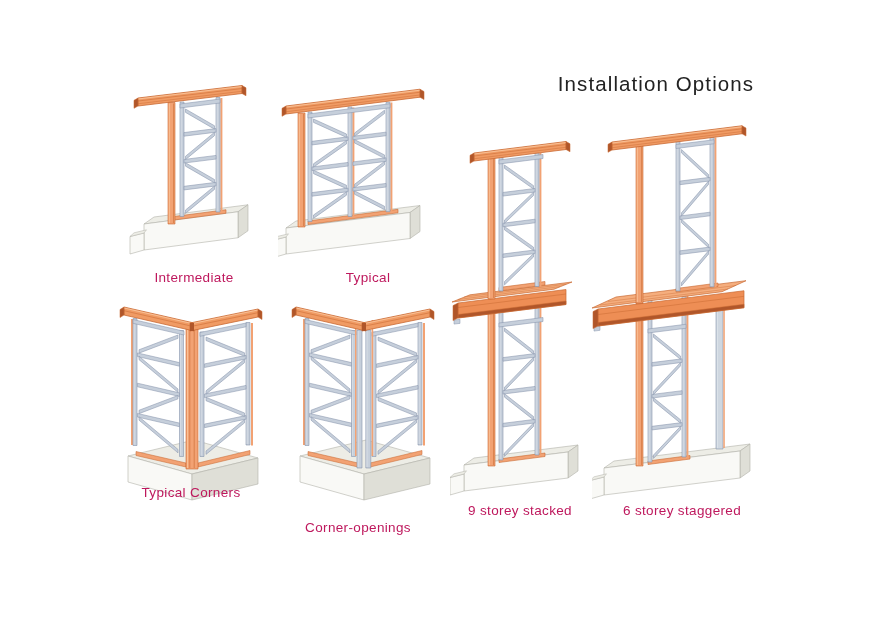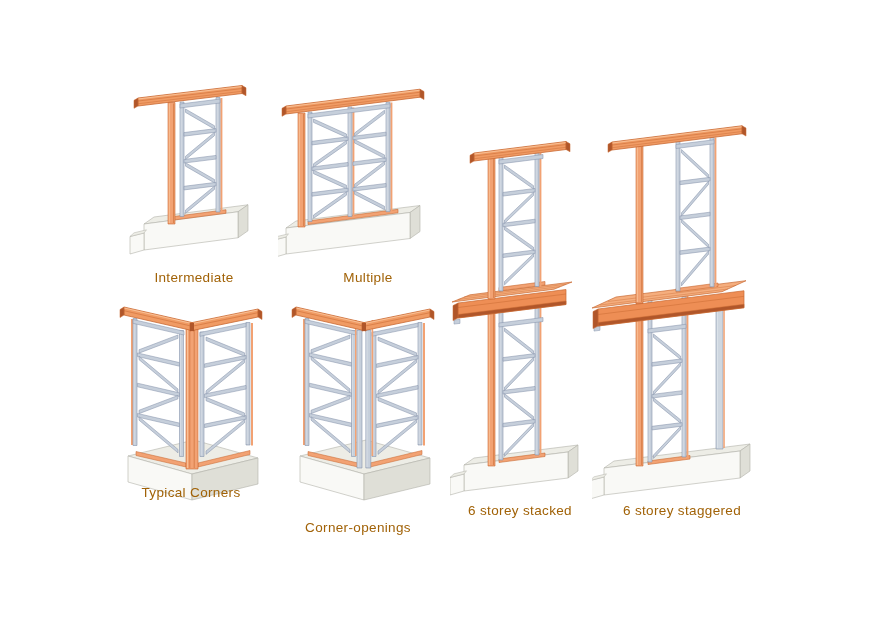--- a/index.html
+++ b/index.html
@@ -1,28 +1,29 @@
 <!DOCTYPE html>
 <html><head>
 <meta charset="utf-8">
 <style>
   html,body{margin:0;padding:0;background:#fff;}
   .canvas{position:relative;width:876px;height:620px;background:#FFFFFF;overflow:hidden;
           font-family:"Liberation Sans",sans-serif;}
   .fig{position:absolute;margin:0;padding:0;}
   .fig svg{display:block;}
-  .lbl{position:absolute;transform:translateX(-50%);font-size:13.5px;color:#a16207;
+  .lbl{position:absolute;transform:translateX(-50%);font-size:13.5px;color:#be185d;
        letter-spacing:.35px;white-space:nowrap;}
   .title{position:absolute;transform:translateX(-50%);font-size:20.5px;font-weight:400;
          color:#222;letter-spacing:1.1px;white-space:nowrap;}
 </style>
 </head>
 <body>
 
 <div class="canvas">
+  <div class="title" style="left:656px;top:72px">Installation Options</div>
 
   <figure class="fig" style="left:128px;top:78px">
     <svg id="svg-intermediate" width="140" height="200" viewBox="0 0 140 200">
         <polygon points="16,146 110,133.78 120,126.78 26,139" fill="#EDEDE6" stroke="#B2B2AA" stroke-width="0.6" stroke-linejoin="round"></polygon>
         <polygon points="110,133.78 120,126.78 120,152.78 110,159.78" fill="#DFDFD7" stroke="#B2B2AA" stroke-width="0.6" stroke-linejoin="round"></polygon>
         <polygon points="16,146 110,133.78 110,159.78 16,172" fill="#F9F9F6" stroke="#B2B2AA" stroke-width="0.6" stroke-linejoin="round"></polygon>
         <polygon points="16,155 2,158.5 2,176 16,172" fill="#F9F9F6" stroke="#B2B2AA" stroke-width="0.6" stroke-linejoin="round"></polygon>
         <polygon points="16,155 2,158.5 6,154.8 18.5,151.8" fill="#EDEDE6" stroke="#B2B2AA" stroke-width="0.5" stroke-linejoin="round"></polygon>
         <polygon points="46,138.5 98,131.74 98,135.24 46,142" fill="#F2A273" stroke="#C96A33" stroke-width="0.6" stroke-linejoin="round"></polygon>
         <polygon points="92.4,20 94.4,20 94.4,134 92.4,134" fill="#F2A273" stroke="none" stroke-width="0.6" stroke-linejoin="round"></polygon>
@@ -301,18 +302,18 @@
         <polygon points="8,11 4,13.5 4,21.5 8,19" fill="#B0562A" stroke="#C96A33" stroke-width="0.55" stroke-linejoin="round"></polygon>
         <polygon points="74,27 142,13 142,21 74,35" fill="#F09B64" stroke="#C96A33" stroke-width="0.8" stroke-linejoin="round"></polygon>
         <line x1="74" y1="30.7" x2="142" y2="16.7" stroke="#C96A33" stroke-width="0.55"></line>
         <line x1="74" y1="28" x2="142" y2="14" stroke="#F9C49A" stroke-width="0.9"></line>
         <polygon points="142,13 146,15.5 146,23.5 142,21" fill="#B0562A" stroke="#C96A33" stroke-width="0.55" stroke-linejoin="round"></polygon>
         <polygon points="74,27 78,27 78,35 74,35" fill="#B0562A" stroke="none" stroke-width="0.5" stroke-linejoin="round"></polygon>
       </svg>
   </figure>
 
   <div class="lbl" style="left:194px;top:270px">Intermediate</div>
-  <div class="lbl" style="left:368px;top:270px">Multiple</div>
+  <div class="lbl" style="left:368px;top:270px">Typical</div>
   <div class="lbl" style="left:191px;top:485px">Typical Corners</div>
   <div class="lbl" style="left:358px;top:520px">Corner-openings</div>
-  <div class="lbl" style="left:520px;top:503px">6 storey stacked</div>
+  <div class="lbl" style="left:520px;top:503px">9 storey stacked</div>
   <div class="lbl" style="left:682px;top:503px">6 storey staggered</div>
 </div>
 
 </body></html>

